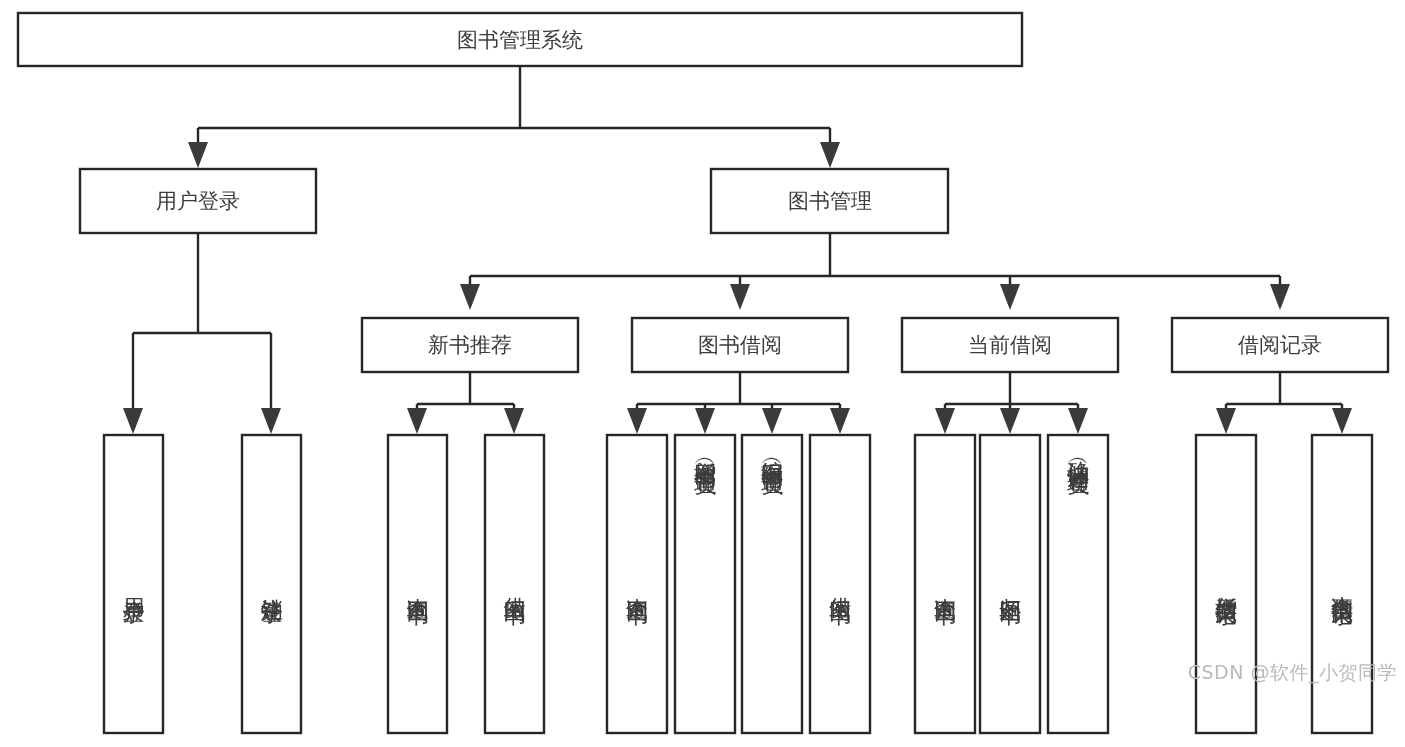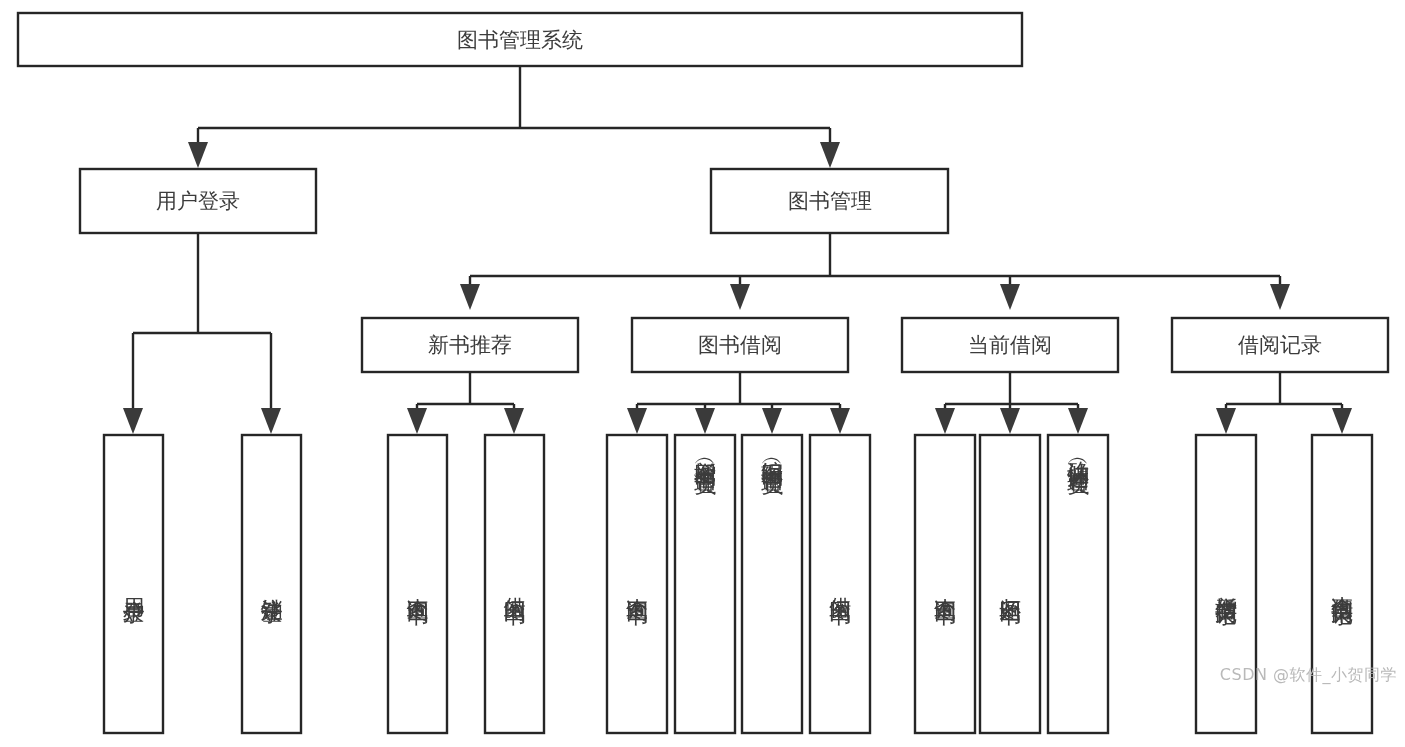--- a/index.html
+++ b/index.html
@@ -66,21 +66,21 @@
     letter-spacing: 2px;
     color: #3c3c3c;
     white-space: nowrap;
     text-align: center;
   }
   .watermark {
     position: absolute;
     right: 8px;
     bottom: 6px;
     font-family: "DejaVu Sans", "Liberation Sans", sans-serif;
-    font-size: 16px;
+    font-size: 19px;
     color: #b9b9b9;
     letter-spacing: 0.5px;
     white-space: nowrap;
     pointer-events: none;
   }
 </style>
 </head>
 <body>
 
 <div id="diagram-root">

